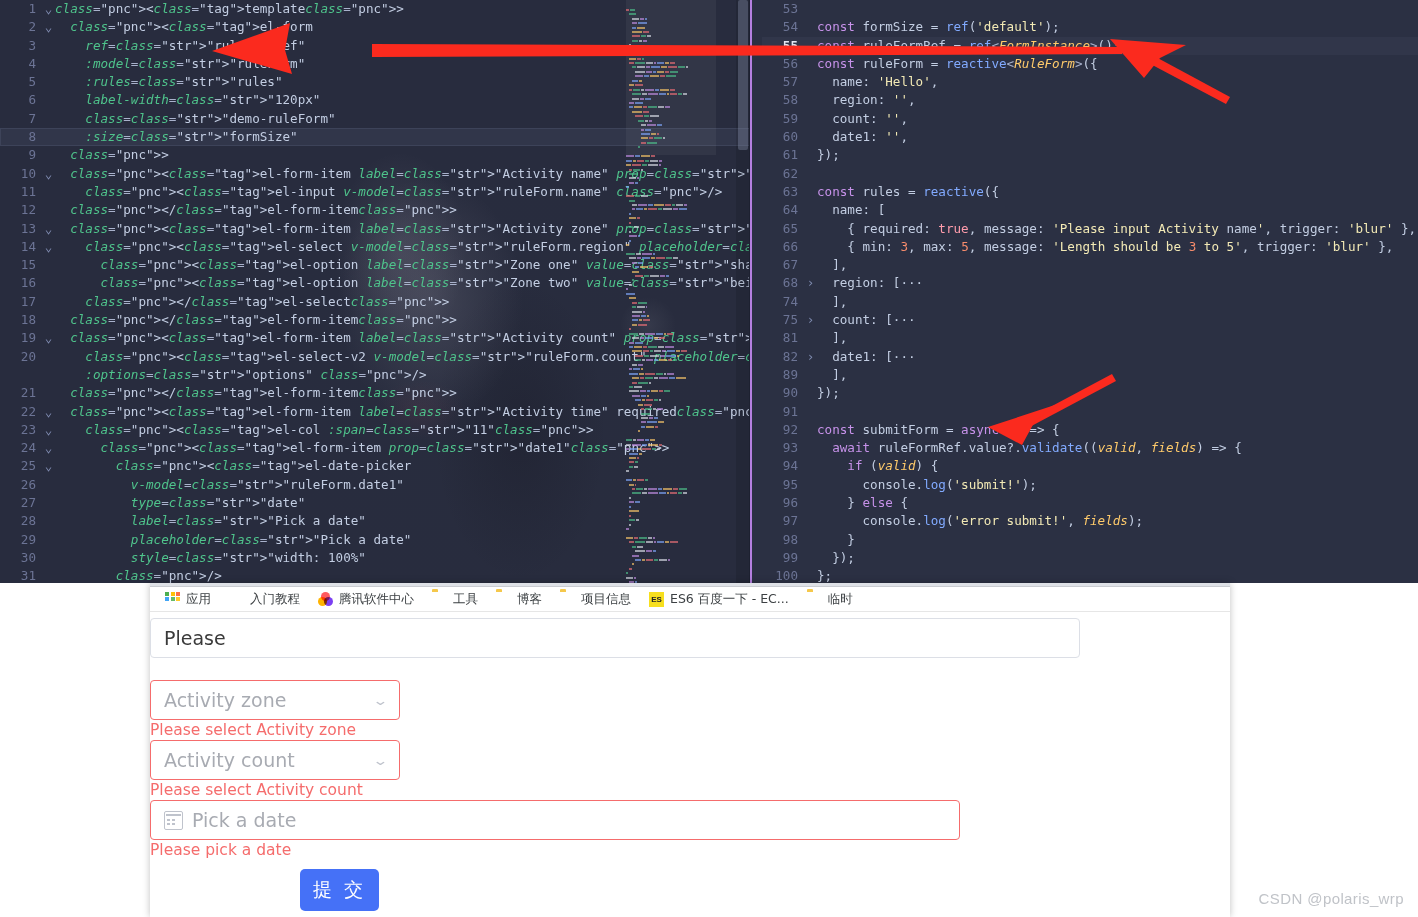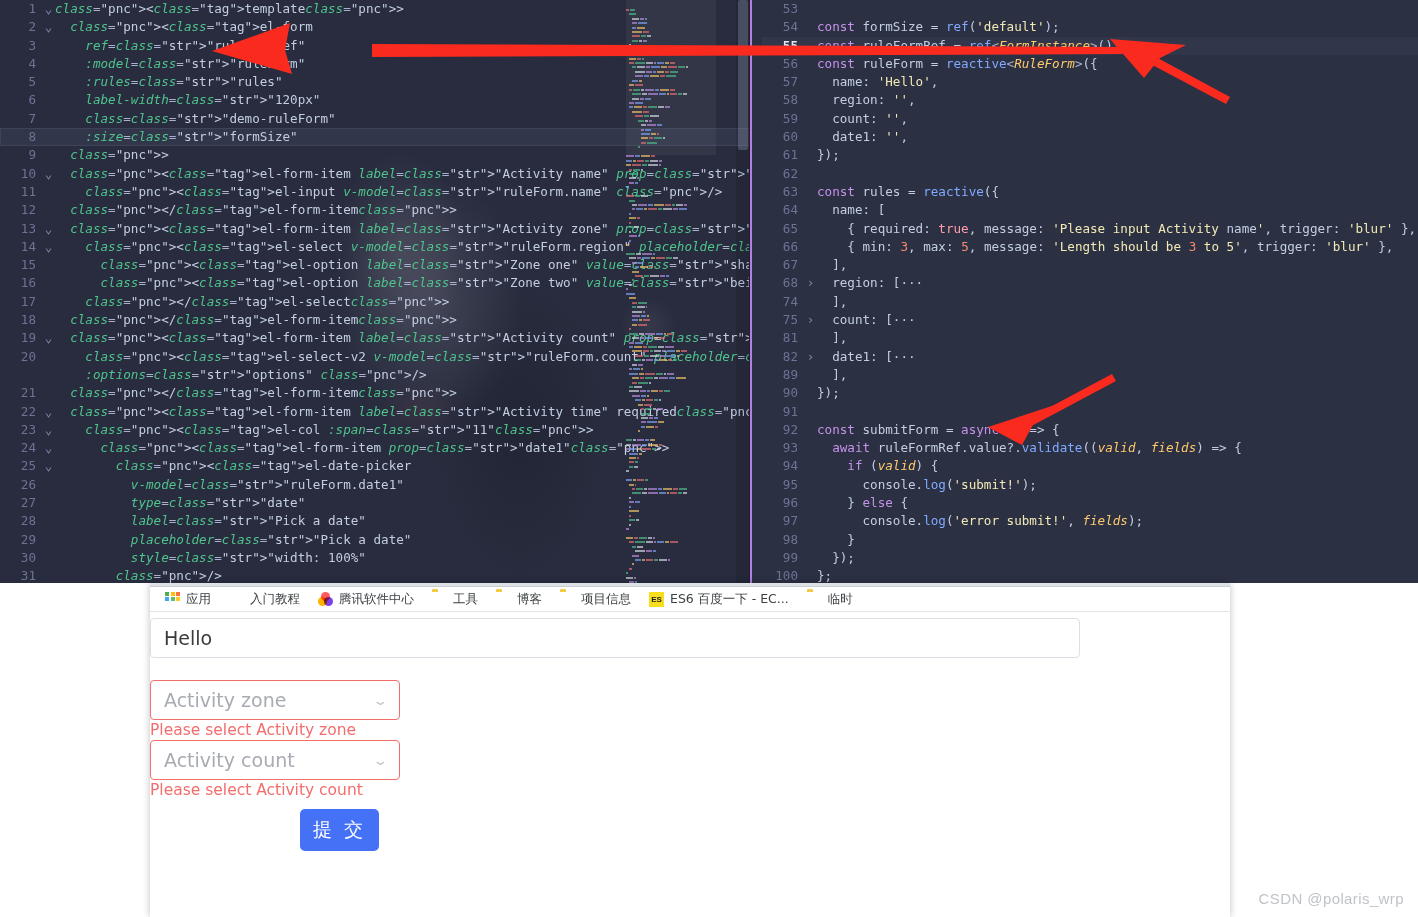--- a/index.html
+++ b/index.html
@@ -361,21 +361,21 @@
         <span class="ico"><span class="ico-folder"></span></span>
         <span class="bm-label">临时</span>
       </div>
     </div>
 
   <div id="page-body">
     <div id="form-root" style="padding-top: 6px;">
         <div class="form-row">
           <div class="field-wrap" style="width: 930px;">
             <div class="fld">
-              <span class="val">Hello</span>
+              <span class="val">Please</span>
             </div>
             <div style="height: 22px;"></div>
           </div>
         </div>
         <div class="form-row">
           <div class="field-wrap" style="width: 250px;">
             <div class="fld err">
               <span class="ph">Activity zone</span>
               <span class="caret">⌄</span>
             </div>
@@ -385,19 +385,26 @@
         <div class="form-row">
           <div class="field-wrap" style="width: 250px;">
             <div class="fld err">
               <span class="ph">Activity count</span>
               <span class="caret">⌄</span>
             </div>
             <div class="err-msg">Please select Activity count</div>
           </div>
         </div>
         <div class="form-row">
+          <div class="field-wrap" style="width: 810px;">
+            <div class="fld err">
+              <span class="cal-ico"></span>
+              <span class="ph">Pick a date</span>
+            </div>
+            <div class="err-msg">Please pick a date</div>
+          </div>
         </div>
       </div>
     <button id="submit-btn" style="background: rgb(69, 113, 247);">提 交</button>
   </div>
 </div>
 
 <div id="watermark">CSDN @polaris_wrp</div>
 
 </body></html>

